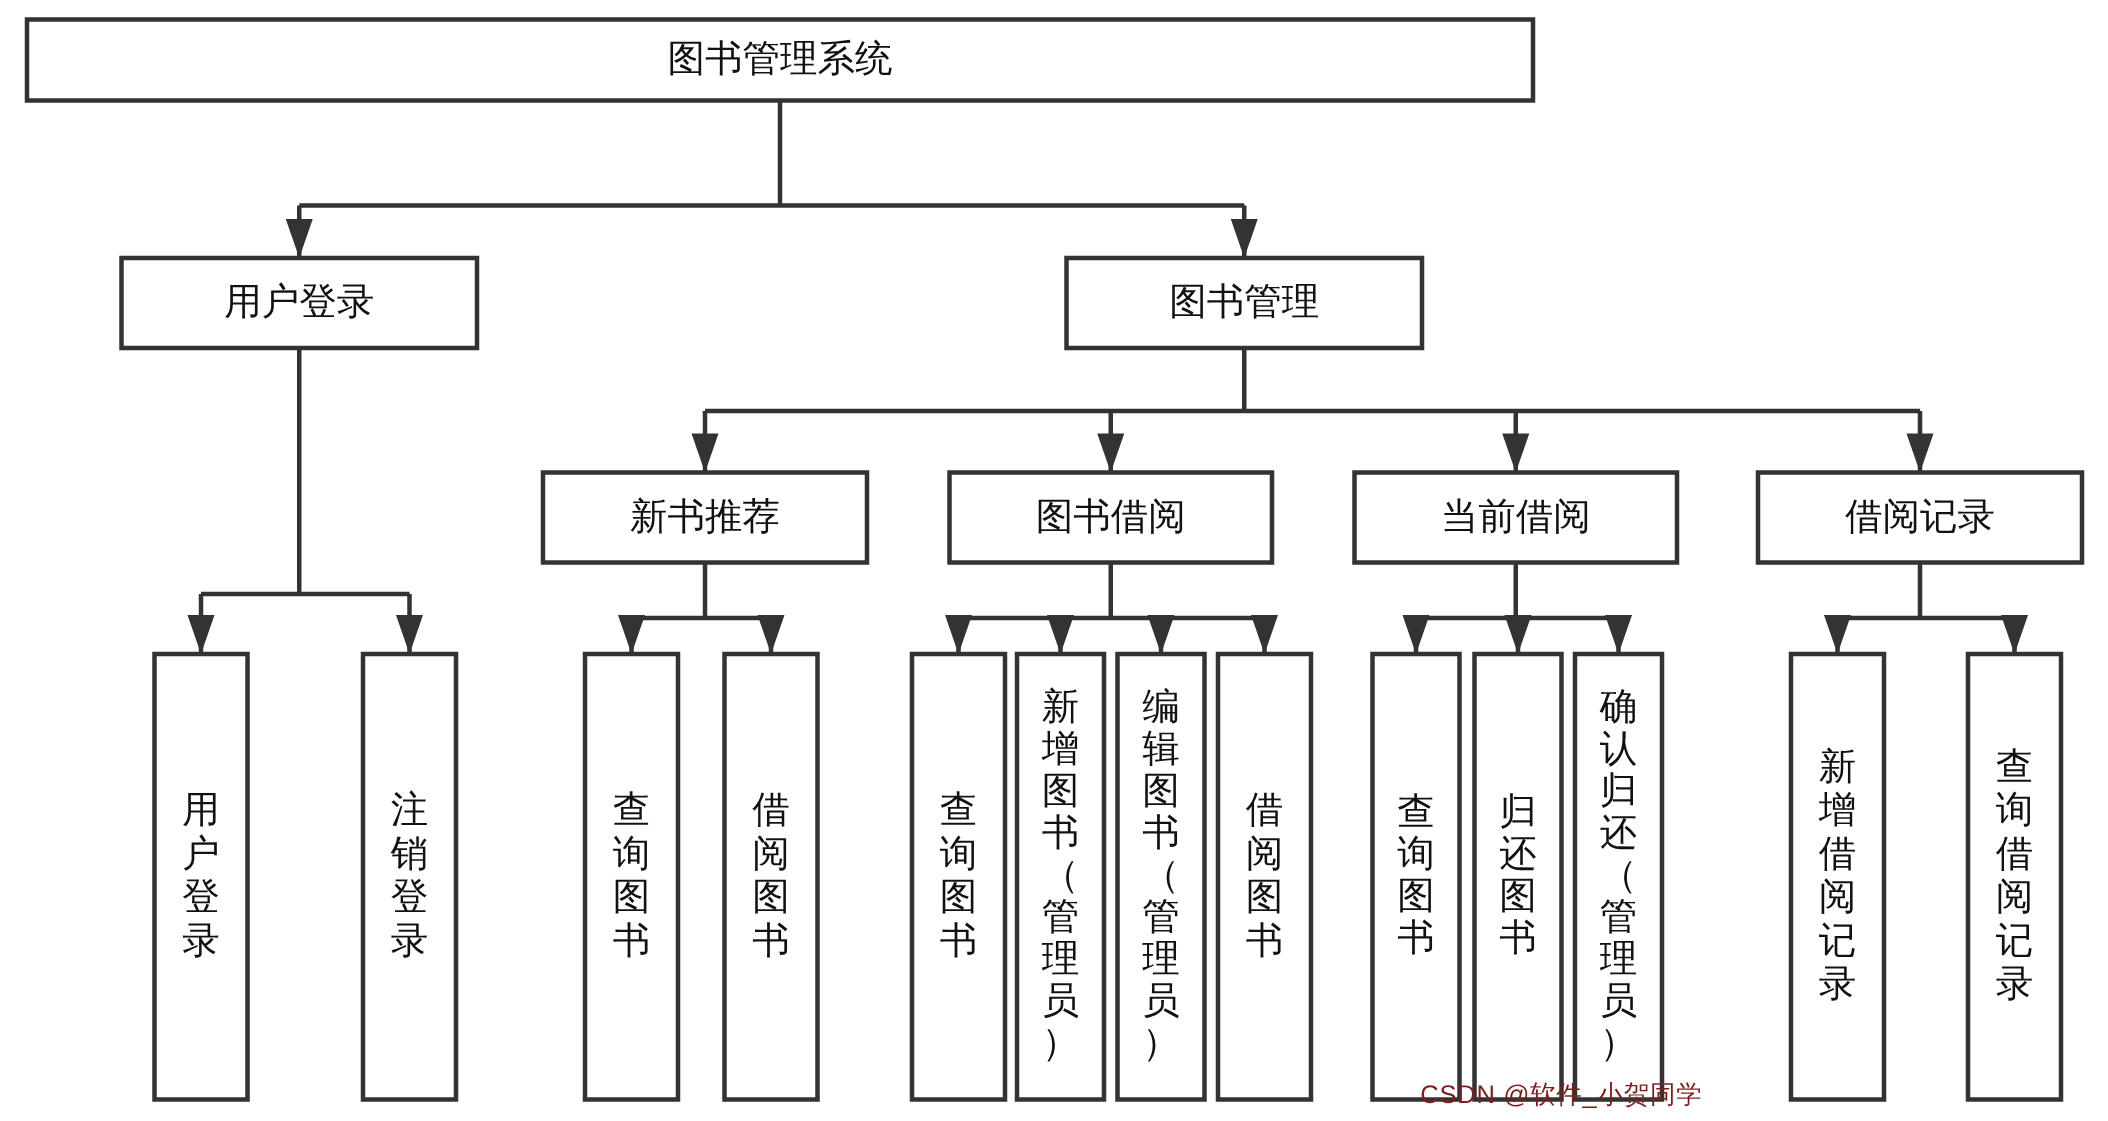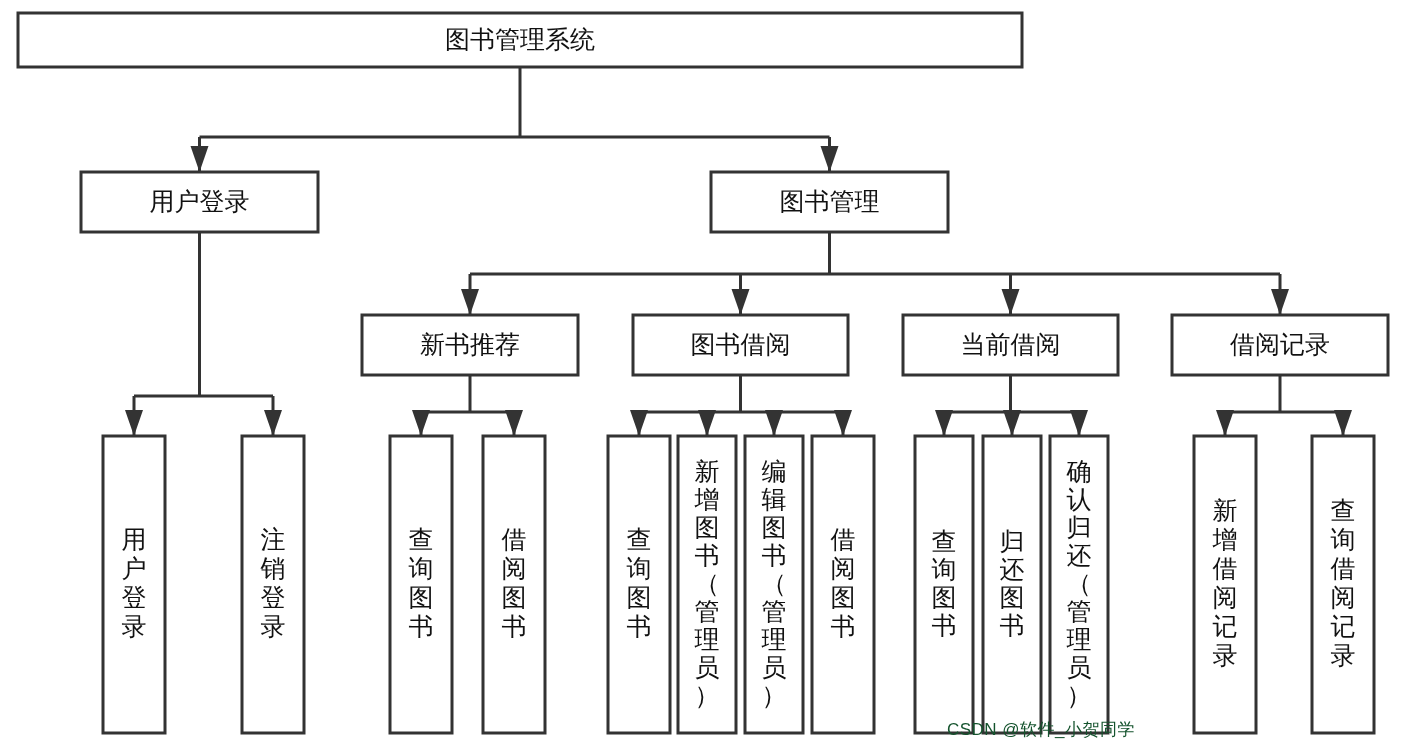--- a/index.html
+++ b/index.html
@@ -50,21 +50,21 @@
     font-size: 25px;
     text-anchor: middle;
     dominant-baseline: middle;
   }
   .watermark {
     position: absolute;
     right: 10px;
     bottom: 6px;
     font-family: "Liberation Sans", "DejaVu Sans", sans-serif;
     font-size: 17px;
-    color: #14532d;
+    color: #7f1d1d;
     letter-spacing: 0.5px;
     white-space: nowrap;
     pointer-events: none;
   }
 </style>
 </head>
 <body>
 
 <div id="diagram-root">
   <svg class="diagram" viewBox="0 0 1405 747" xmlns="http://www.w3.org/2000/svg">

